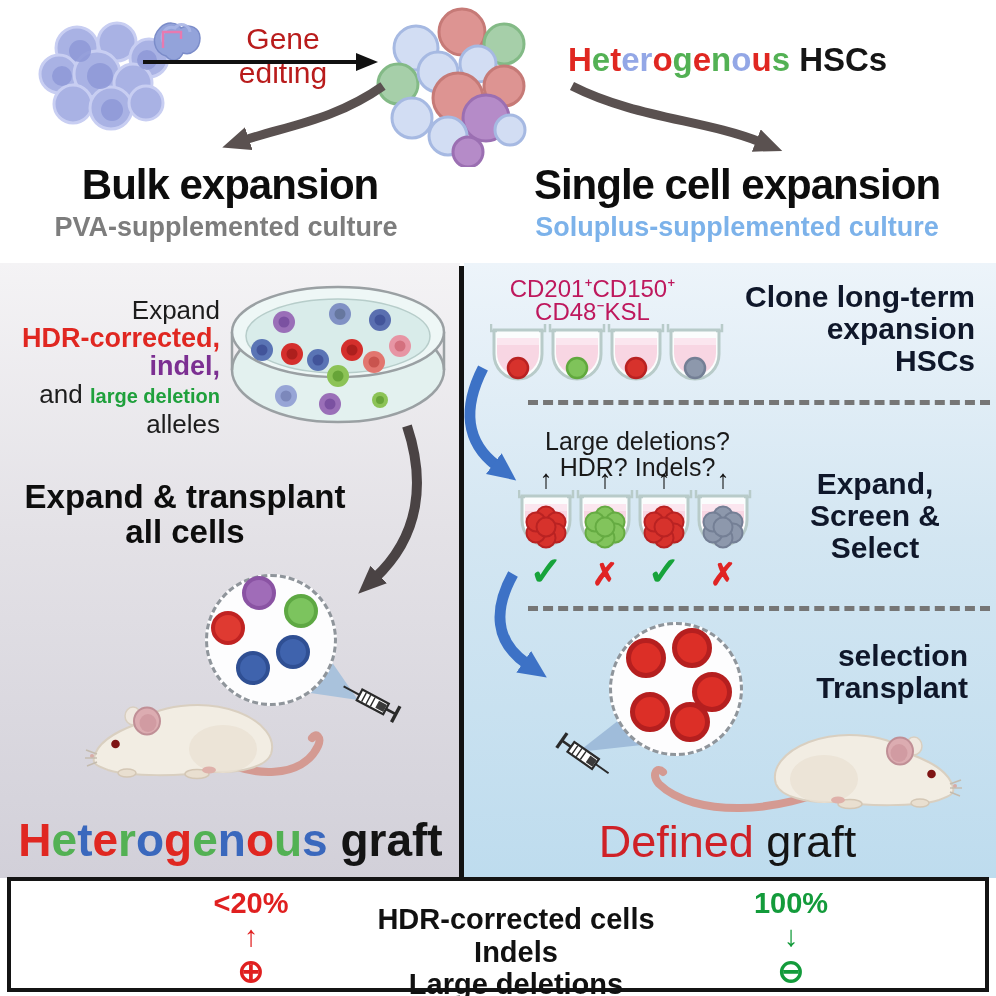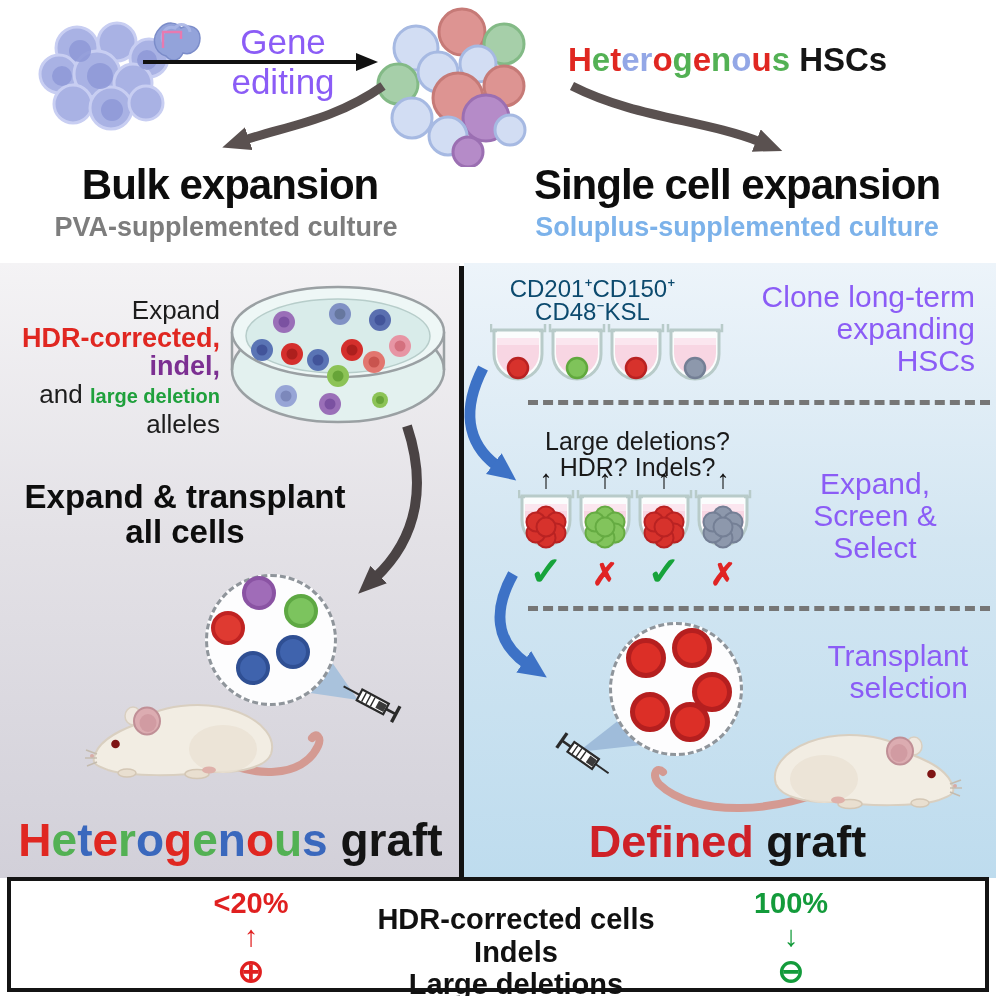--- a/index.html
+++ b/index.html
@@ -12,34 +12,34 @@
   .panel-left{left:0;top:263px;width:460px;height:615px;
     background:linear-gradient(180deg,#f4f3f5 0%,#e3e1e6 45%,#d2d0d9 100%);}
   .panel-right{left:464px;top:263px;width:532px;height:615px;
     background:linear-gradient(180deg,#edf4fa 0%,#d3e6f2 45%,#bedcee 100%);}
   .divider{left:459px;top:266px;width:5px;height:612px;background:#121212;}
   
   .title{font-weight:bold;font-size:42px;color:#0d0d0d;letter-spacing:-1px;}
   .subtitle{font-weight:bold;font-size:27px;}
   .pva{color:#7d7d7d;}
   .soluplus{color:#7cb2ea;}
-  .gene-label{font-size:35px;color:#8b5cf6;}
+  .gene-label{font-size:30px;color:#b91c1c;}
   .het-top{font-weight:bold;font-size:33px;margin-top:15px;}
   .het-top .sfx{color:#151515;}
   .bearing{font-size:26px;line-height:28px;color:#1c1c1c;}
   .red-b{color:#e02721;font-weight:bold;}
   .purple-b{color:#7c2f92;font-weight:bold;}
   .green-b{color:#1fa03c;font-weight:bold;}
   .expand-lbl{font-weight:bold;font-size:33px;line-height:35px;color:#0d0d0d;}
   .graft-lbl{font-weight:bold;font-size:46px;}
   .graft-lbl .sfx{color:#141414;}
-  .markers{font-size:24px;line-height:23px;color:#0c4a6e;}
-  .blk30{font-weight:normal;font-size:30px;line-height:32px;color:#8b5cf6;}
+  .markers{font-size:24px;line-height:23px;color:#be185d;}
+  .blk30{font-weight:bold;font-size:30px;line-height:32px;color:#0f172a;}
   .quest{font-size:25px;line-height:26px;color:#1a1a1a;}
-  .defined-lbl{font-weight:bold;font-size:45px;}
+  .defined-lbl{font-weight:normal;font-size:45px;}
   .defined-lbl .w{color:#cf2127;}
   .defined-lbl .sfx{color:#141414;}
   .upar{font-size:26px;font-weight:bold;color:#111;width:16px;text-align:center;}
   .ok{color:#17a33b;font-weight:bold;font-size:40px;width:38px;text-align:center;}
   .fail{color:#e02424;font-weight:bold;font-size:31px;width:38px;text-align:center;}
   .dash-line{border-top:5px dashed #767676;height:0;}
   .zoom-circle{border:3px dashed #8f959b;border-radius:50%;background:#fdfdfe;}
   .cell{border-radius:50%;}
   
   .sum-table{left:7px;top:877px;width:982px;height:115px;background:#ffffff;
@@ -245,21 +245,21 @@
     <span><span style="color: rgb(224, 39, 33);">H</span><span style="color: rgb(83, 177, 84);">e</span><span style="color: rgb(58, 104, 189);">t</span><span style="color: rgb(224, 39, 33);">e</span><span style="color: rgb(83, 177, 84);">r</span><span style="color: rgb(58, 104, 189);">o</span><span style="color: rgb(224, 39, 33);">g</span><span style="color: rgb(83, 177, 84);">e</span><span style="color: rgb(58, 104, 189);">n</span><span style="color: rgb(224, 39, 33);">o</span><span style="color: rgb(83, 177, 84);">u</span><span style="color: rgb(58, 104, 189);">s</span></span><span class="sfx"> graft</span>
   </div>
 
   <div class="abs markers ctr" style="left:500px;top:277px;width:185px;">
     <div>CD201⁺CD150⁺</div>
     <div>CD48⁻KSL</div>
   </div>
 
   <div class="abs blk30 rgt" style="left:700px;top:281px;width:275px;">
     <div>Clone long-term</div>
-    <div>expanding</div>
+    <div>expansion</div>
     <div>HSCs</div>
   </div>
 
   <svg class="abs" style="left:490px;top:322px;" width="240" height="70">
     <g>
       <g transform="translate(0,0)">
         <path d="M4,8 L4,32 a24,25 0 0 0 48,0 L52,8 Z" fill="#fbfdfd" stroke="#b8cbc9" stroke-width="3"></path>
         <path d="M7,16 L7,31 a21,22 0 0 0 42,0 L49,16 Z" fill="#f8d6e3"></path>
         <rect x="7" y="16" width="42" height="7" fill="#fbe6ef"></rect>
         <path d="M1,2 v7 h6 M55,2 v7 h-6" fill="none" stroke="#b8cbc9" stroke-width="2.5"></path>
@@ -414,22 +414,22 @@
       <line x1="25" y1="31" x2="25" y2="41" stroke-width="1.4"></line>
       <line x1="30" y1="31" x2="30" y2="41" stroke-width="1.4"></line>
       <line x1="35" y1="31" x2="35" y2="41" stroke-width="1.4"></line>
       <rect x="41" y="32" width="8" height="8" fill="#3a3a3a" stroke-width="0"></rect>
       <line x1="9" y1="36" x2="20" y2="36" stroke-width="2.6"></line>
       <line x1="9" y1="27" x2="9" y2="45" stroke-width="3.4"></line>
     </g>
   </svg>
 
   <div class="abs blk30 rgt" style="left:770px;top:640px;width:198px;">
+    <div>selection</div>
     <div>Transplant</div>
-    <div>selection</div>
   </div>
 
   <svg class="abs" style="left:622px;top:722px;" width="340" height="95">
     <g transform="translate(340,0) scale(-1,1)">
       <path d="M124,62 C180,92 268,96 303,62 C311,52 305,44 299,50" fill="none" stroke="#d49a92" stroke-width="8" stroke-linecap="round"></path>
       <path d="M9,66 C12,50 30,40 52,32 C70,13 118,7 153,20 C179,30 191,47 186,62 C181,75 156,81 126,80 C96,84 46,85 23,78 C13,74 7,72 9,66 Z" fill="#f2ede3" stroke="#d9cfc0" stroke-width="2"></path>
       <ellipse cx="138" cy="57" rx="34" ry="24" fill="#eae1d3" opacity="0.8"></ellipse>
       <ellipse cx="48" cy="24" rx="8" ry="9" fill="#efe8df" stroke="#d9cfc0" stroke-width="1.5"></ellipse>
       <ellipse cx="62" cy="29" rx="13" ry="13.5" fill="#dcacb1" stroke="#c08f96" stroke-width="2"></ellipse>
       <ellipse cx="63" cy="31" rx="8.5" ry="9" fill="#d19ba2"></ellipse>

